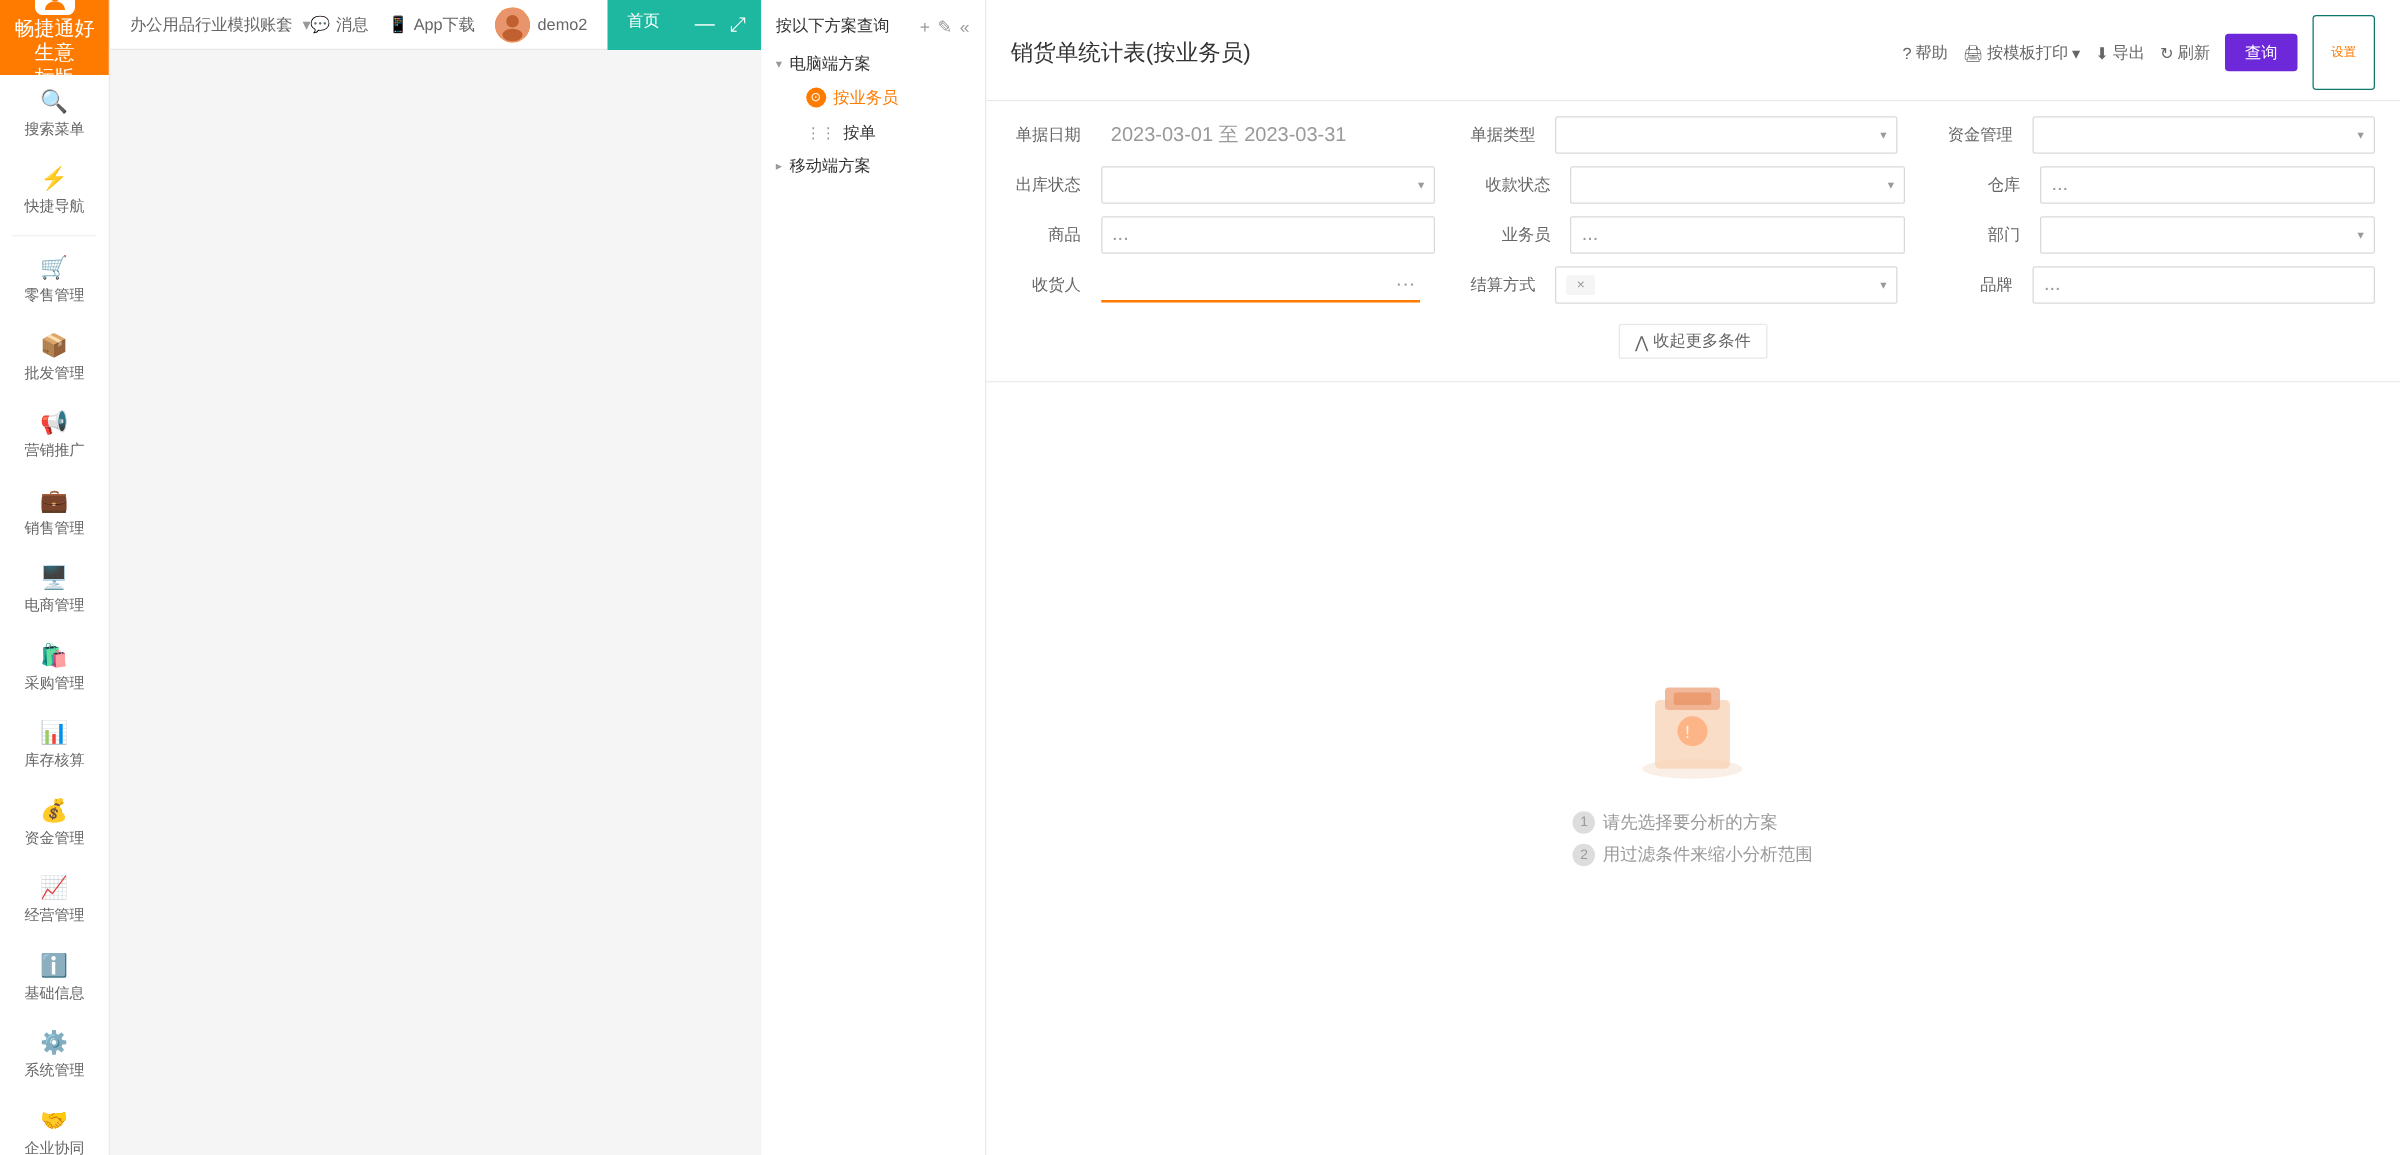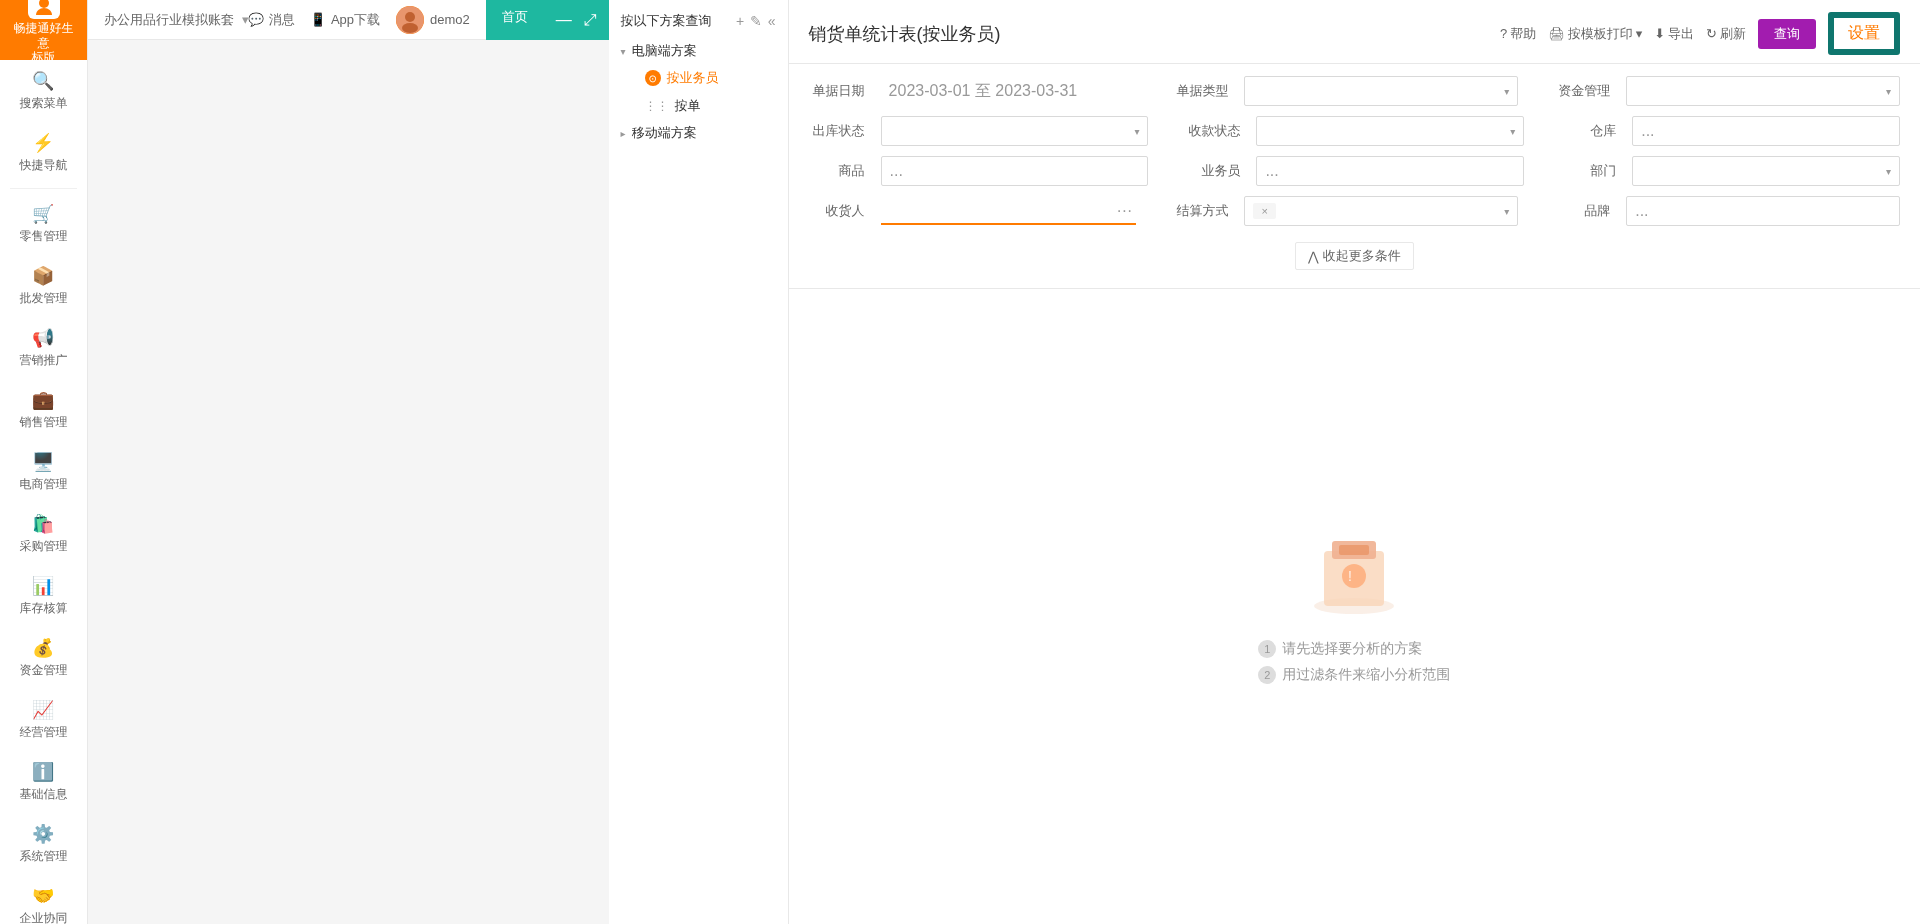--- a/index.html
+++ b/index.html
@@ -3,21 +3,21 @@
   <meta charset="utf-8">
   <style>
     * { box-sizing: border-box; margin: 0; padding: 0; }
     body { font-family: 'Microsoft YaHei', Arial, sans-serif; font-size: 13px; background: #f5f5f5; color: #333; display: flex; height: 924px; overflow: hidden; }
 
     
     .sidebar { width: 88px; background: #fff; border-right: 1px solid #e8e8e8; display: flex; flex-direction: column; align-items: center; padding-top: 0; flex-shrink: 0; }
     .logo-area { width: 100%; background: #ff7b00; padding: 10px 8px; display: flex; flex-direction: column; align-items: center; color: #fff; font-size: 11px; height: 60px; justify-content: center; }
     .logo-icon { width: 32px; height: 32px; background: #fff; border-radius: 6px; display: flex; align-items: center; justify-content: center; margin-bottom: 2px; }
     .logo-icon svg { width: 24px; height: 24px; }
-    .logo-text { font-size: 12px; color: #fff; text-align: center; line-height: 1.2; }
+    .logo-text { font-size: 16px; color: #fff; text-align: center; line-height: 1.2; }
     .sidebar-nav { flex: 1; width: 100%; overflow-y: auto; }
     .sidebar-item { display: flex; flex-direction: column; align-items: center; padding: 10px 4px; cursor: pointer; color: #666; font-size: 12px; border-bottom: none; transition: color 0.2s; }
     .sidebar-item .s-icon { font-size: 18px; margin-bottom: 3px; }
     .sidebar-divider { height: 1px; background: #f0f0f0; margin: 4px 10px; }
 
     
     .main-area { flex: 1; display: flex; flex-direction: row; overflow: hidden; }
 
     
     .top-header { height: 40px; background: #fff; border-bottom: 1px solid #e8e8e8; display: flex; align-items: center; justify-content: space-between; padding: 0 16px; flex-shrink: 0; }
@@ -53,22 +53,22 @@
     .tree-sub .tree-item { padding: 5px 12px 5px 8px; }
 
     
     .right-main { flex: 1; display: flex; flex-direction: column; overflow: hidden; }
 
     
     .page-title-bar { display: flex; align-items: center; justify-content: space-between; padding: 12px 20px 8px; background: #fff; border-bottom: 1px solid #e8e8e8; flex-shrink: 0; }
     .page-title { font-size: 18px; font-weight: 500; color: #333; }
     .page-title-actions { display: flex; align-items: center; gap: 12px; font-size: 13px; color: #666; }
     .page-title-action { display: flex; align-items: center; gap: 3px; cursor: pointer; }
-    .btn-primary { background: #a21caf; color: #fff; border: none; padding: 6px 16px; border-radius: 3px; cursor: pointer; font-size: 13px; }
-    .btn-secondary { background: #fff; color: #ff7b00; border: 6px solid #0f766e; padding: 5px 14px; border-radius: 3px; cursor: pointer; font-size: 16px; }
+    .btn-primary { background: #6d28d9; color: #fff; border: none; padding: 6px 16px; border-radius: 3px; cursor: pointer; font-size: 13px; }
+    .btn-secondary { background: #fff; color: #ff7b00; border: 1px solid #0f766e; padding: 22px 14px; border-radius: 3px; cursor: pointer; font-size: 10px; }
 
     
     .filter-area { background: #fff; padding: 12px 20px; border-bottom: 1px solid #e8e8e8; flex-shrink: 0; }
     .filter-row { display: flex; align-items: center; gap: 16px; margin-bottom: 10px; }
     .filter-row:last-child { margin-bottom: 0; }
     .filter-label { color: #666; font-size: 13px; min-width: 56px; flex-shrink: 0; text-align: right; }
     .filter-control { flex: 1; display: flex; align-items: center; gap: 6px; }
     .date-shortcuts { display: flex; gap: 4px; align-items: center; }
     .date-btn { padding: 2px 8px; border-radius: 2px; font-size: 12px; cursor: pointer; color: #666; border: none; background: transparent; }
     .date-btn.active { background: #ff7b00; color: #fff; border-radius: 10px; }

